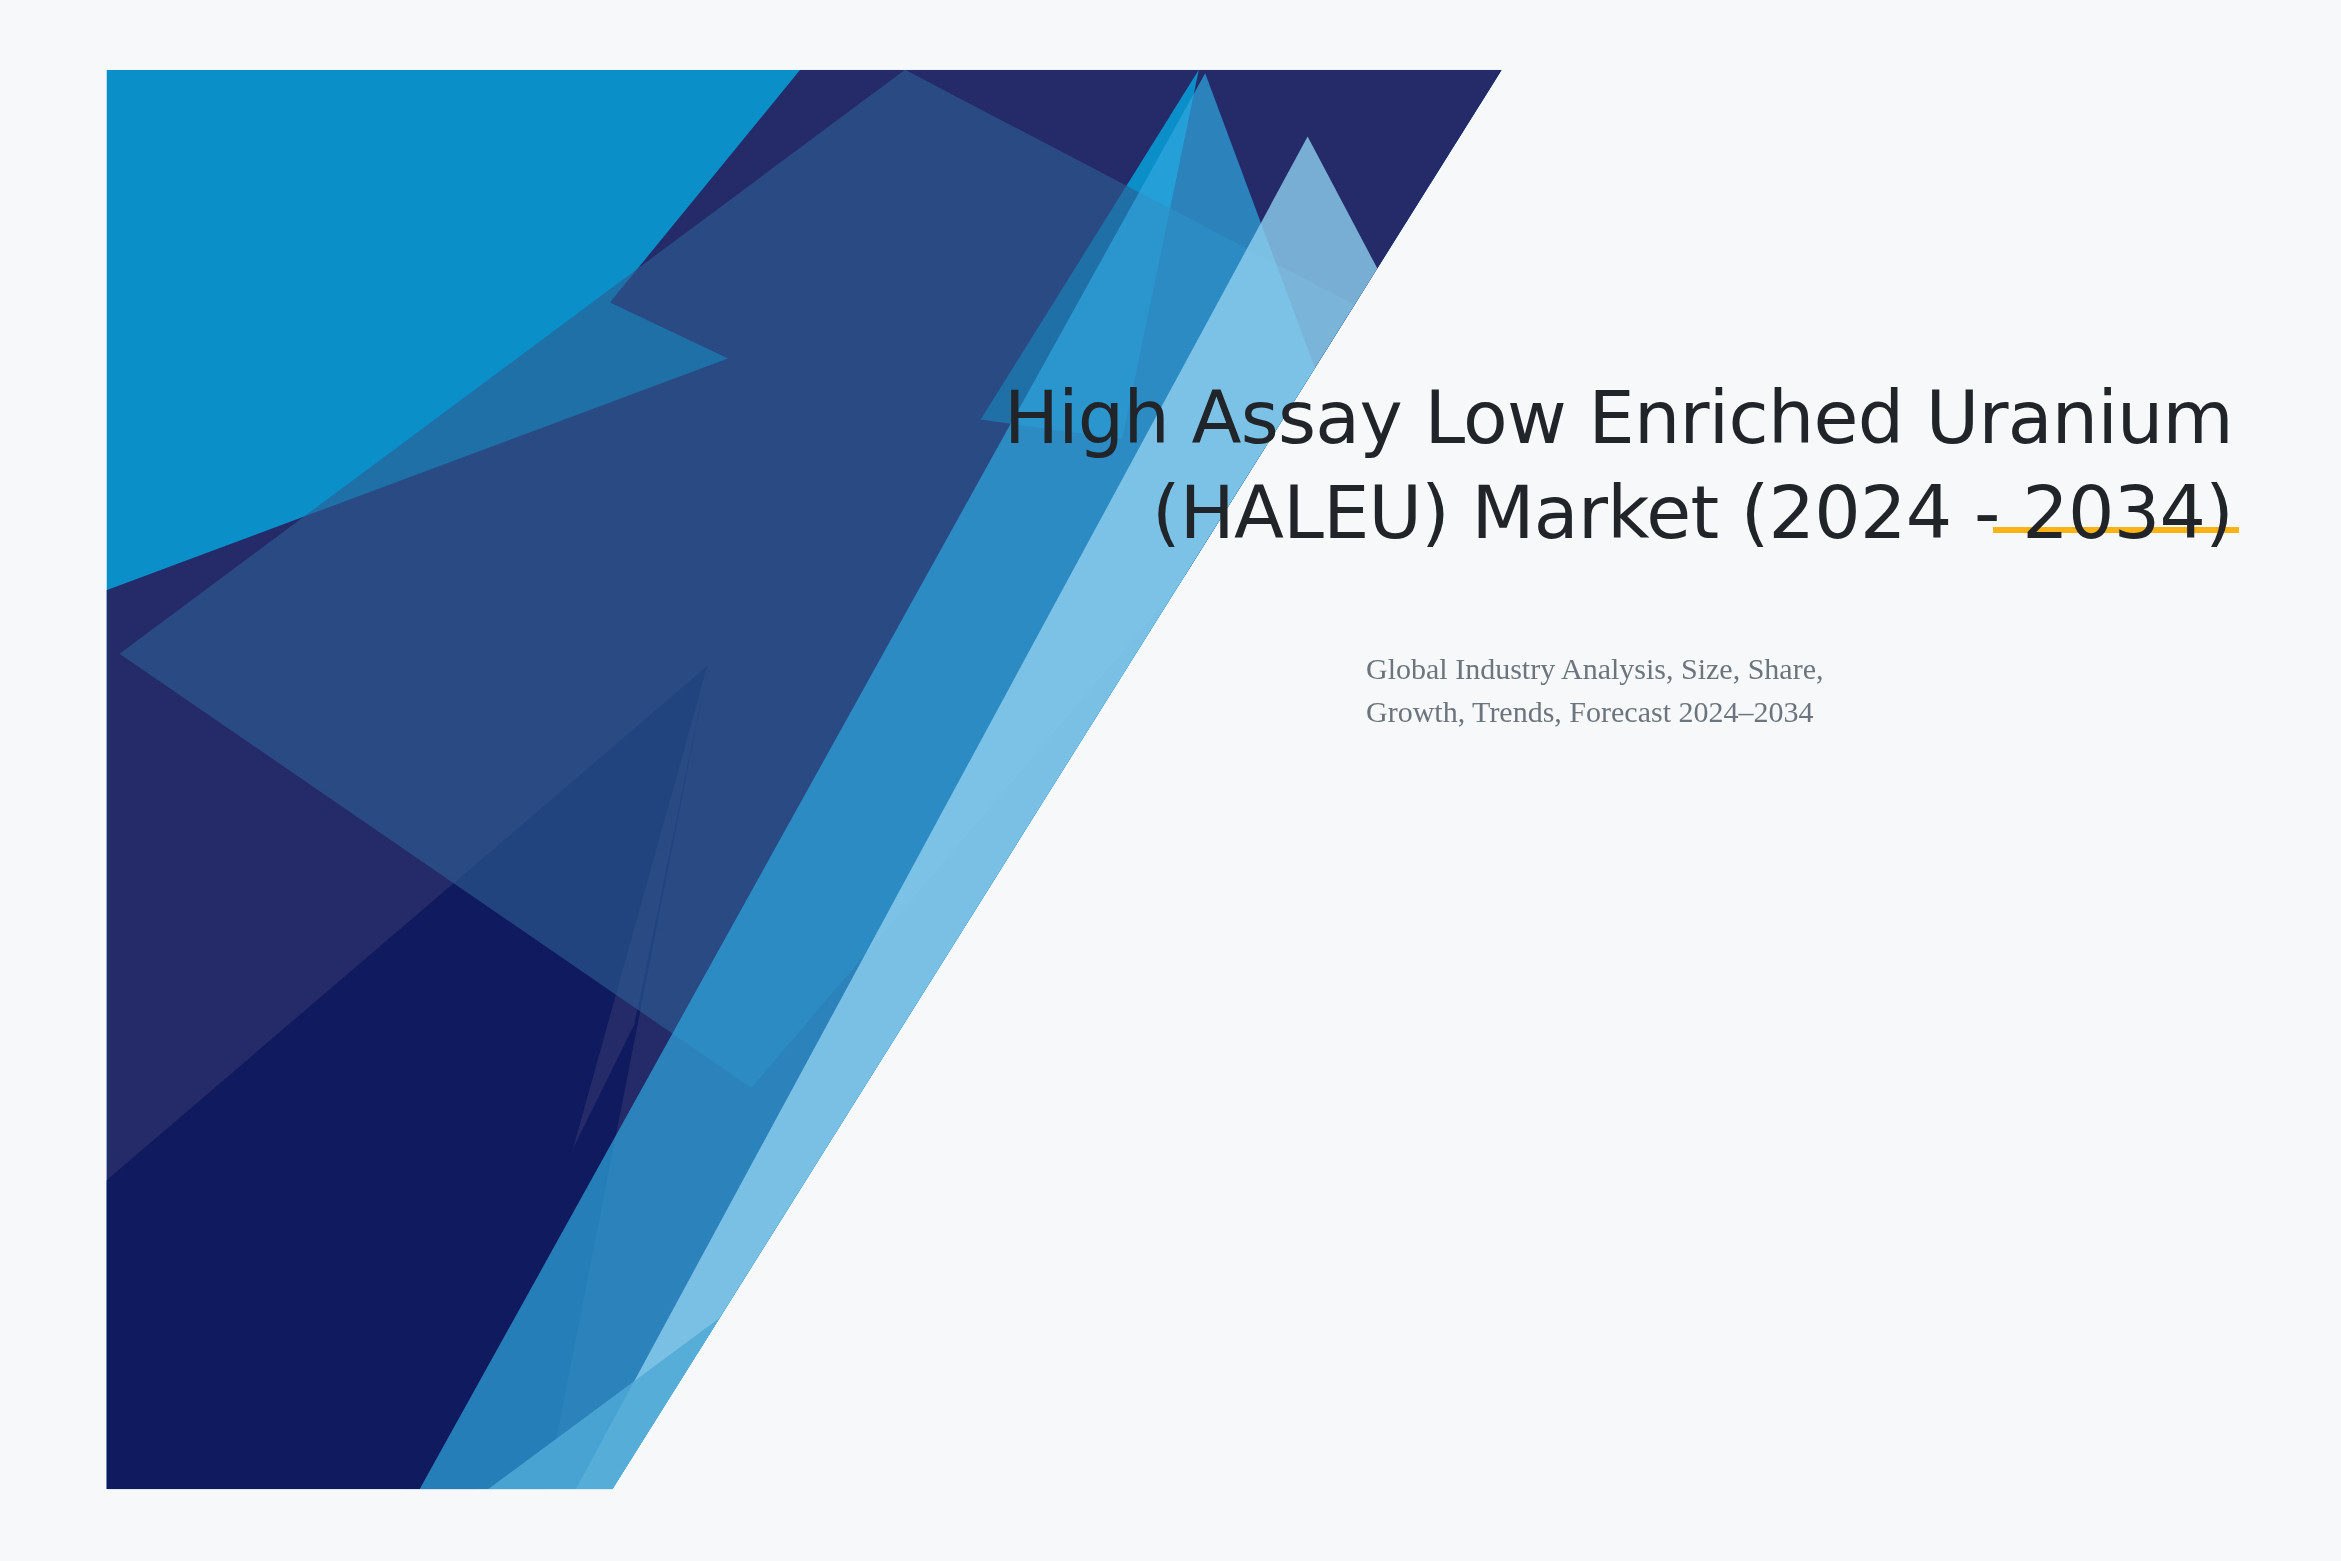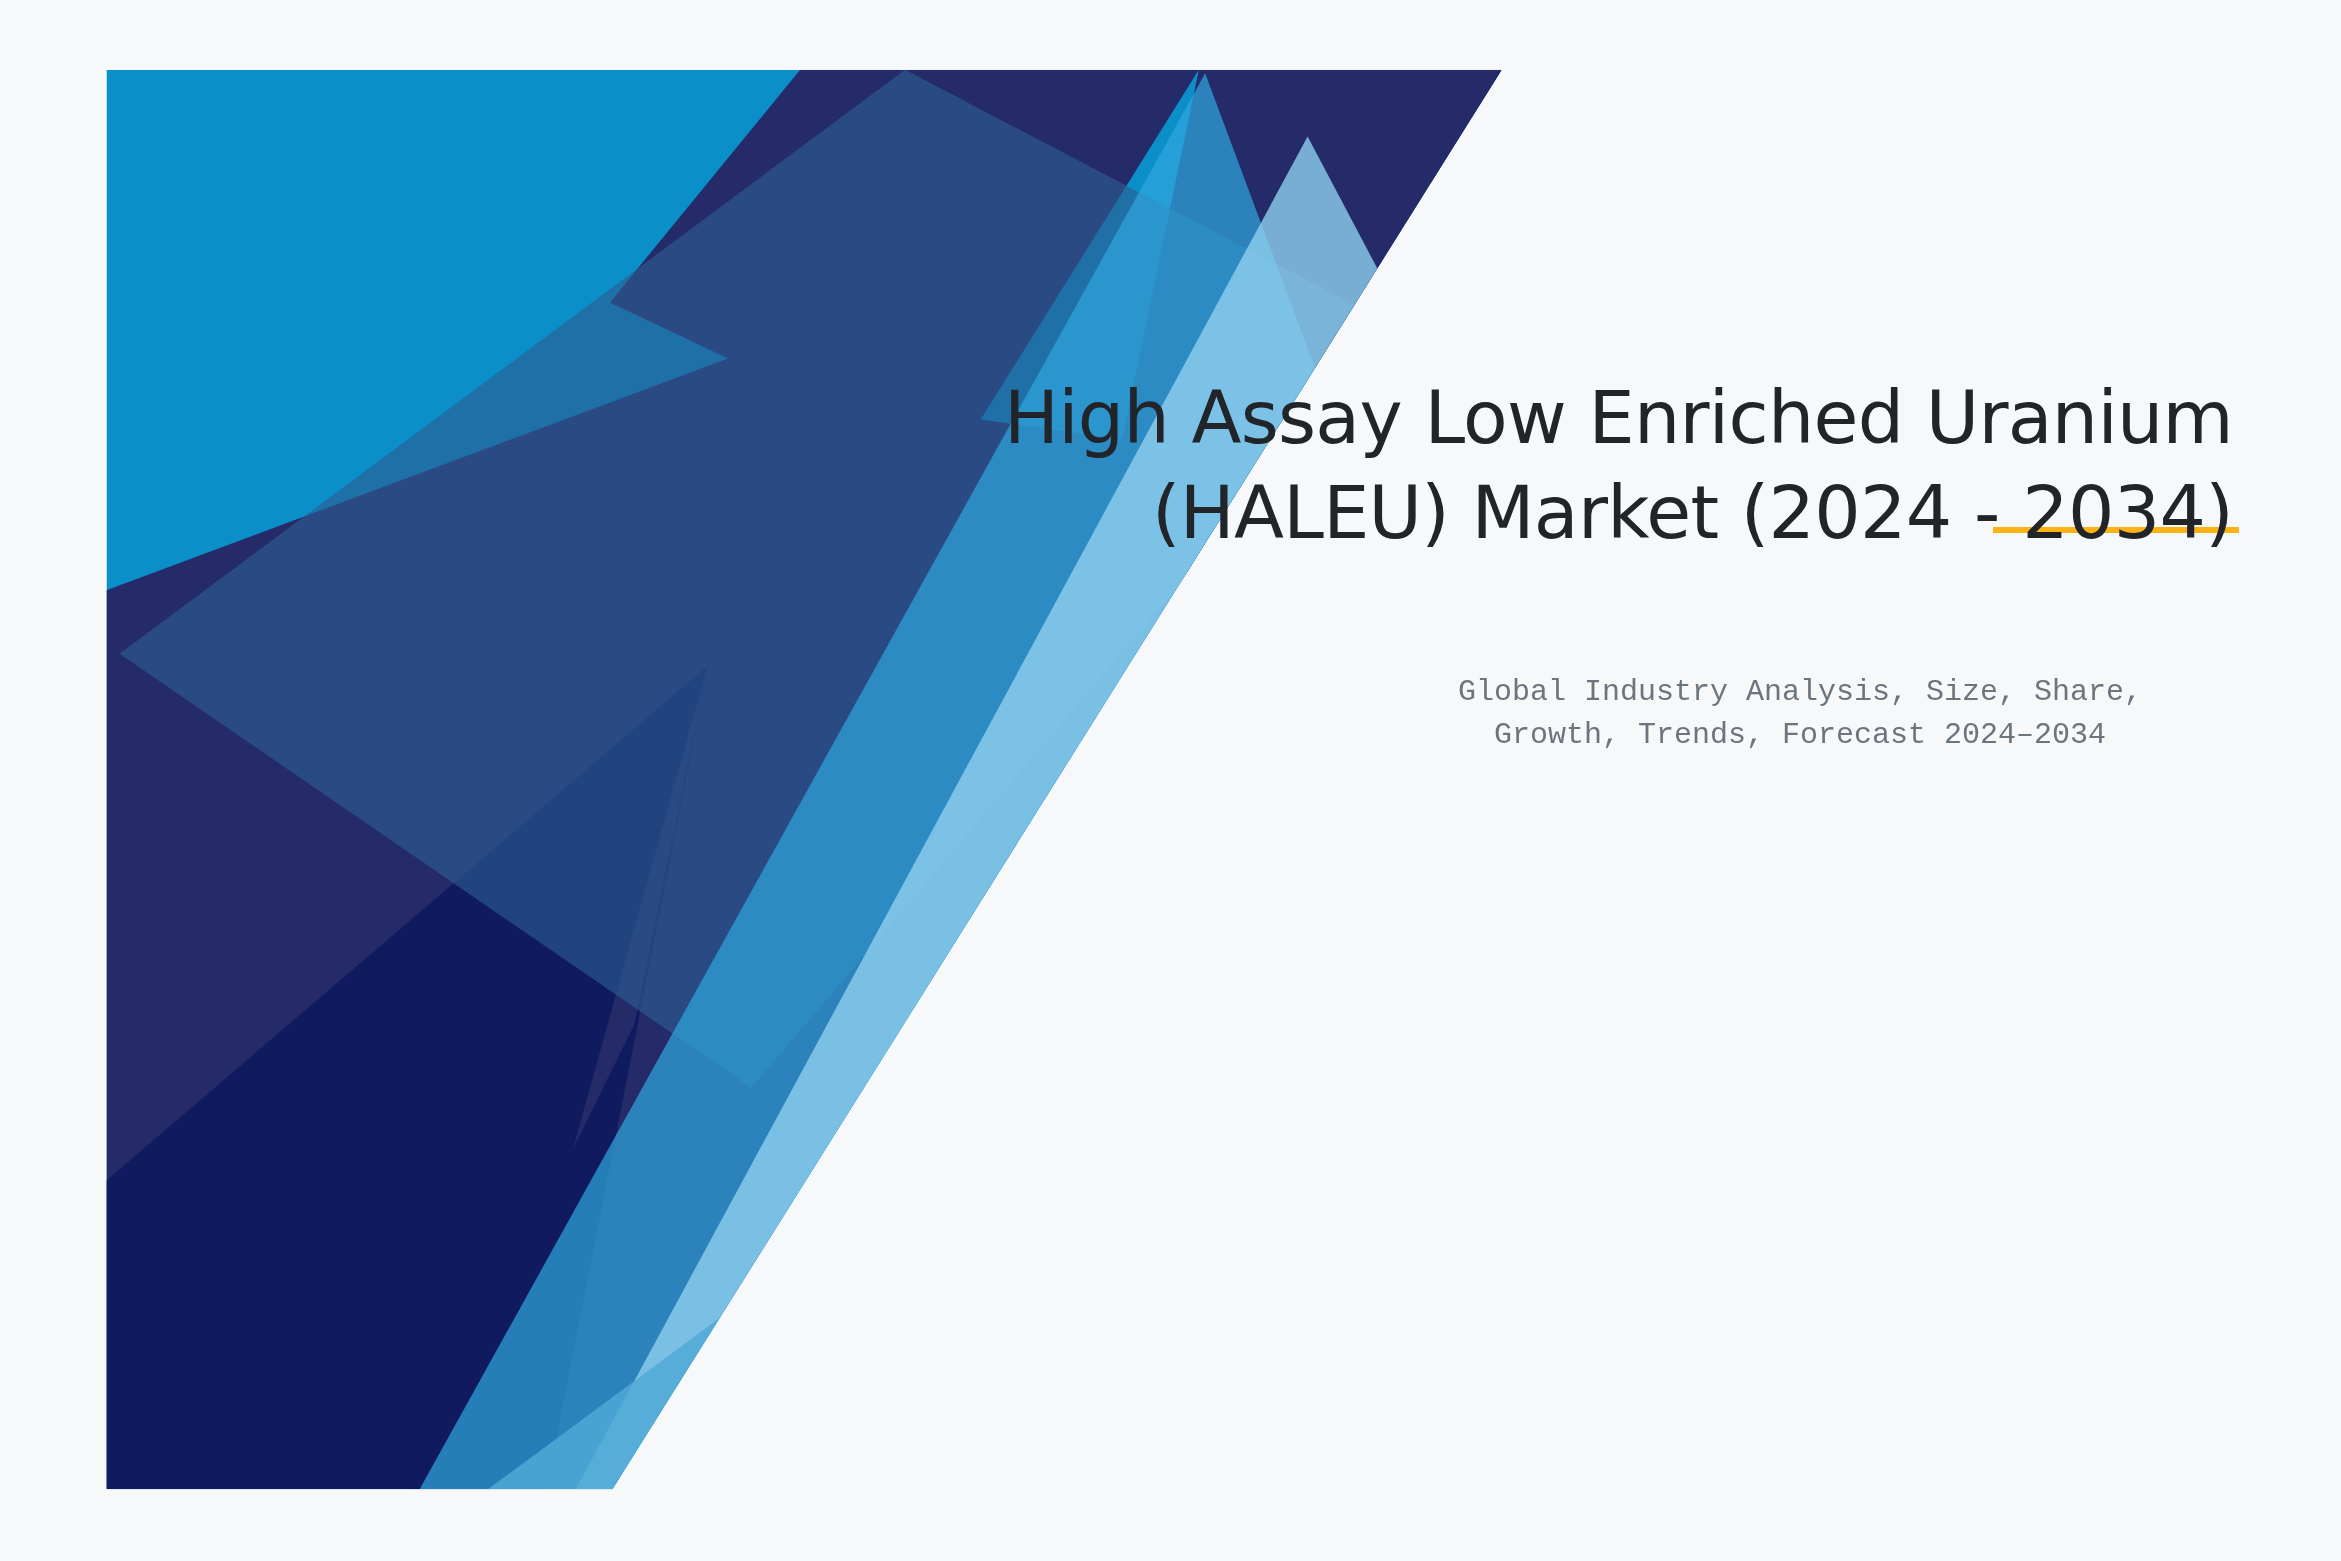--- a/index.html
+++ b/index.html
@@ -50,25 +50,25 @@
     left: 1993px;
     top: 527px;
     width: 246px;
     height: 6.3px;
     background: #fbb215;
     z-index: 2;
   }
   #subtitle {
     position: absolute;
     left: 1366px;
-    top: 671px;
+    top: 648px;
     width: 868px;
     margin: 0;
-    text-align: center;
-    font-family: Liberation Mono, monospace;
+    text-align: left;
+    font-family: Liberation Serif, serif;
     font-size: 30px;
     font-weight: 400;
     line-height: 1.42;
     color: #6c757d;
     white-space: pre-line;
   }
 </style>
 </head>
 <body>
 

